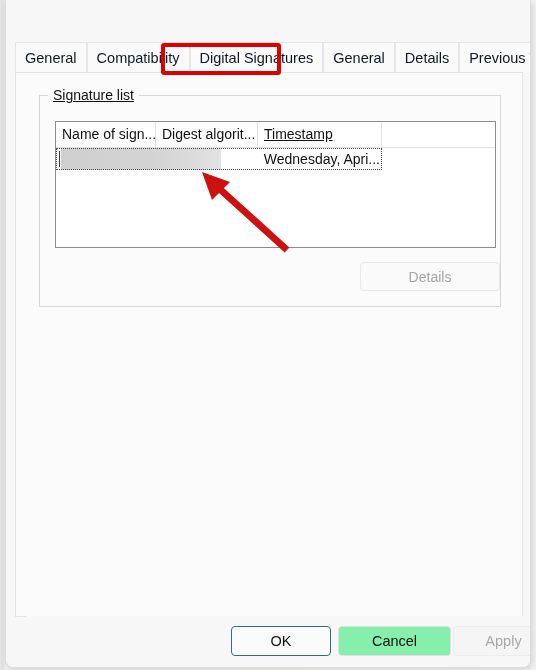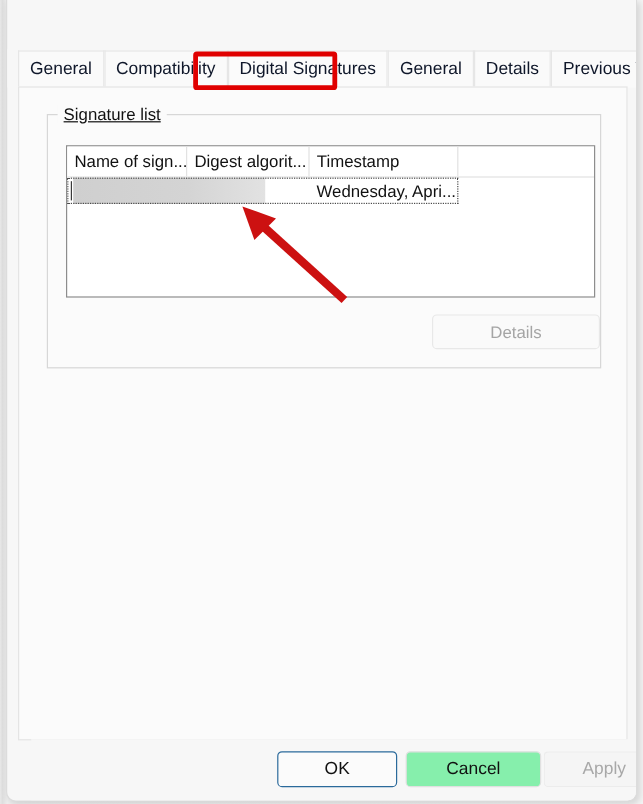--- a/index.html
+++ b/index.html
@@ -178,21 +178,21 @@
     line-height: 25px;
     padding-left: 6px;
     box-sizing: border-box;
     border-right: 1px solid #e2e2e2;
     white-space: nowrap;
     overflow: hidden;
     cursor: default;
   }
   .header-cell.col-name { width: 100px; }
   .header-cell.col-digest { width: 102px; }
-  .header-cell.col-timestamp { width: 124px; }
+  .header-cell.col-timestamp { width: 124px; text-decoration: underline; }
   .header-cell.col-filler { flex: 1; border-right: none; }
 
   #listview-row {
     display: flex;
     height: 22px;
     position: relative;
   }
   .row-cell {
     font-size: 14px;
     color: #111111;

